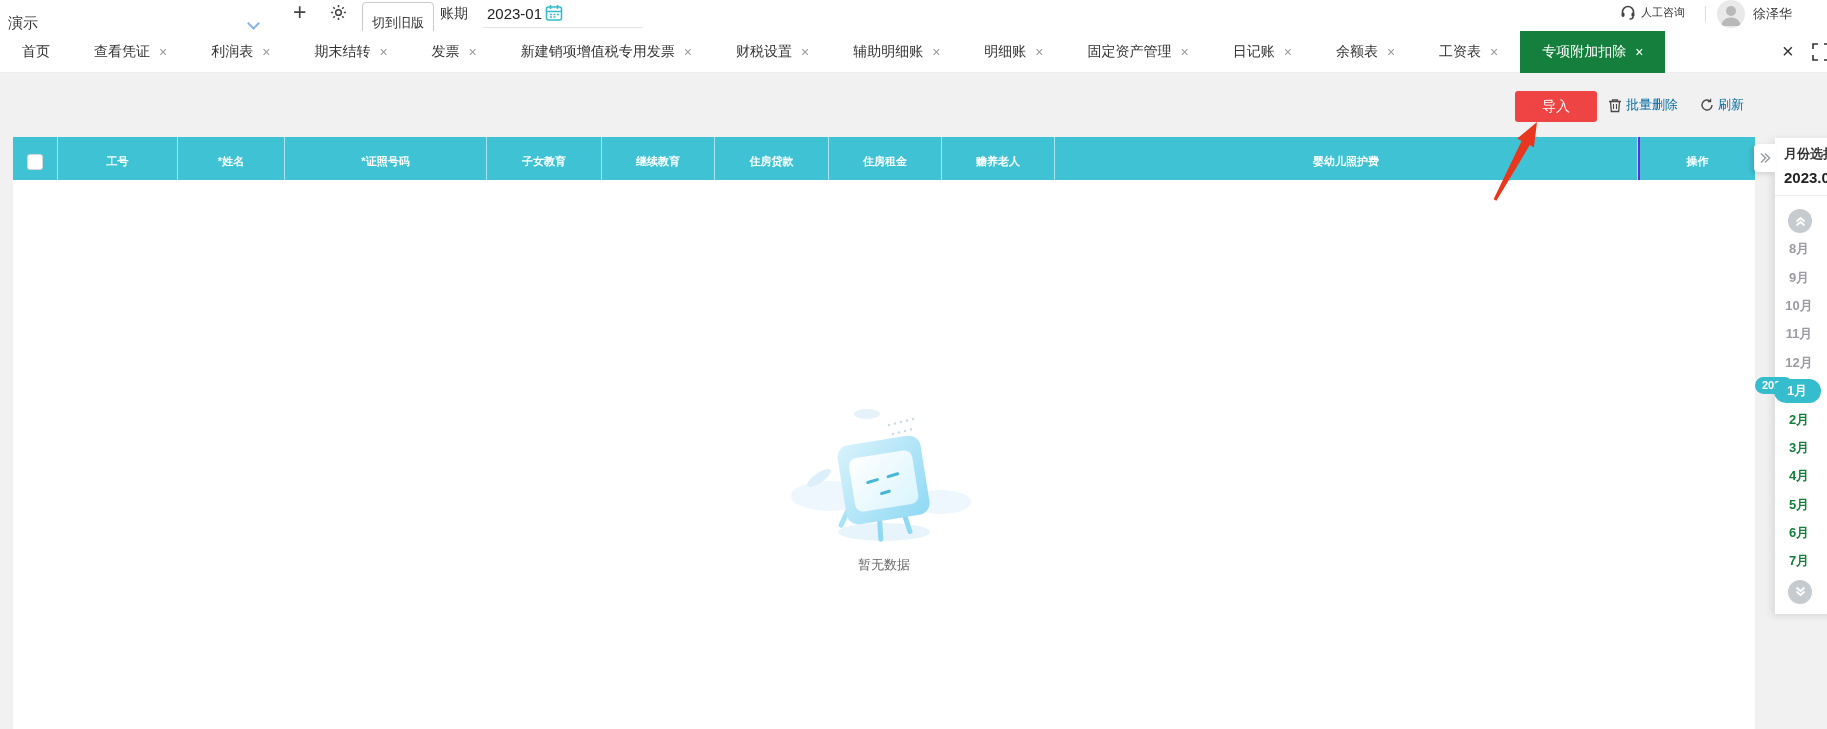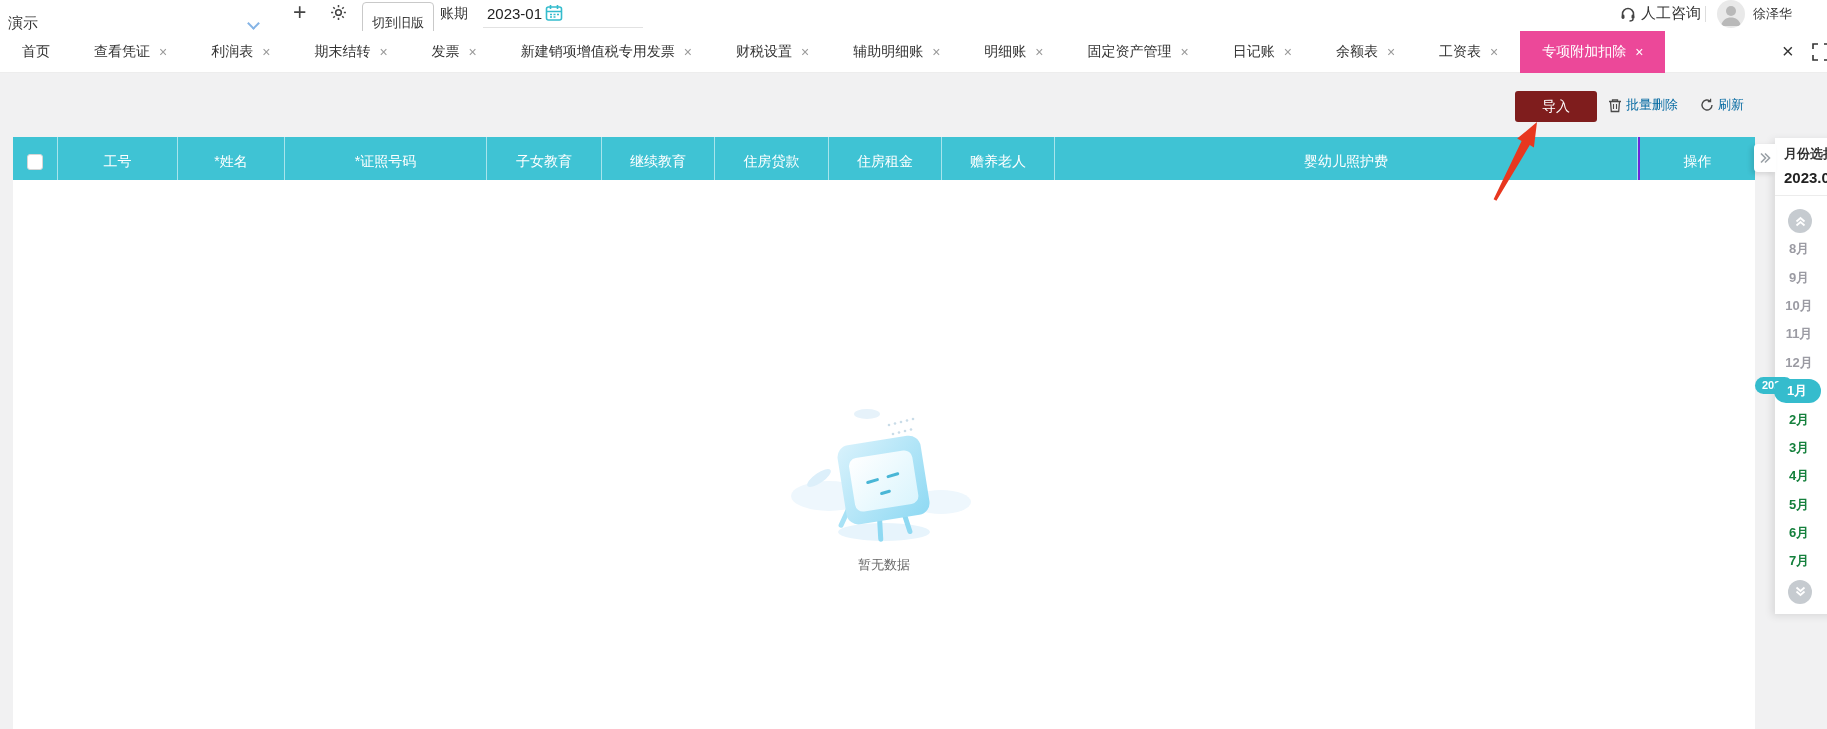--- a/index.html
+++ b/index.html
@@ -11,45 +11,45 @@
   .account-wrap { position:absolute; left:0; top:10px; width:270px; height:36px; border-bottom:1px solid #e2e2e2; }
   .account-name { position:absolute; left:8px; top:4px; font-size:15px; color:#333; }
   .acct-caret { position:absolute; right:12px; top:9px; width:9px; height:9px; border-right:2px solid #85b4e6; border-bottom:2px solid #85b4e6; transform:rotate(45deg); }
   .plus-btn { position:absolute; left:293px; top:-1px; font-size:23px; font-weight:300; color:#444; cursor:pointer; }
   .gear-btn { position:absolute; left:329px; top:3px; color:#444; }
   .switch-old { position:absolute; left:362px; top:2px; height:41px; line-height:22px; padding:0 9px; border:1px solid #c9c9c9; border-radius:4px; font-size:13px; color:#333; background:#fff; }
   .period-label { position:absolute; left:440px; top:5px; font-size:14px; color:#333; }
   .period-wrap { position:absolute; left:483px; top:0; width:160px; height:28px; border-bottom:1px solid #e2e2e2; }
   .period-value { position:absolute; left:4px; top:5px; font-size:15px; color:#222; }
   .cal-icon { position:absolute; left:62px; top:4px; }
-  .support { position:absolute; left:1620px; top:4px; display:flex; align-items:center; gap:5px; font-size:15px; color:#333; }
+  .support { position:absolute; left:1620px; top:4px; display:flex; align-items:center; gap:5px; font-size:11px; color:#333; }
   .tb-divider { position:absolute; left:1705px; top:6px; width:1px; height:16px; background:#ddd; }
   .avatar { position:absolute; left:1717px; top:0px; width:28px; height:28px; border-radius:50%; background:#e9e9e9; overflow:hidden; }
   .user-name { position:absolute; left:1753px; top:5px; font-size:13px; color:#333; }
 
   
   .tabbar { position:absolute; left:0; top:31px; width:1827px; height:42px; background:#fff; border-bottom:1px solid #ededed; }
   .tab-list { position:absolute; left:0; top:0; height:42px; display:flex; max-width:1700px; overflow:hidden; }
   .tab { display:flex; align-items:center; height:42px; padding:0 22px; font-size:14px; color:#333; white-space:nowrap; cursor:pointer; }
   .tab .tab-close { margin-left:9px; color:#999; font-size:14px; line-height:1; }
-  .tab.active { background:#ec4899; color:#fff; }
+  .tab.active { background:#15803d; color:#fff; }
   .tab.active .tab-close { color:#fff; }
   .tabbar-close-all { position:absolute; left:1782px; top:9px; font-size:20px; font-weight:300; color:#333; cursor:pointer; }
   .tabbar-expand { position:absolute; left:1812px; top:12px; color:#333; }
 
   
   .content-bg { position:absolute; left:0; top:73px; width:1827px; height:656px; background:#f1f1f2; }
 
-  .import-btn { position:absolute; left:1515px; top:91px; width:82px; height:31px; background:#7f1d1d; border:none; border-radius:3px; color:#fff; font-size:14px; cursor:pointer; font-family:inherit; }
+  .import-btn { position:absolute; left:1515px; top:91px; width:82px; height:31px; background:#ef4444; border:none; border-radius:3px; color:#fff; font-size:14px; cursor:pointer; font-family:inherit; }
   .tool-link { position:absolute; top:96px; display:flex; align-items:center; gap:4px; font-size:13px; color:#0369a1; cursor:pointer; }
   .tool-batch { left:1608px; }
   .tool-refresh { left:1700px; }
 
   .table-header { position:absolute; left:13px; top:137px; width:1742px; height:43px; background:#3fc3d4; display:flex; }
-  .th { height:49px; display:flex; align-items:center; justify-content:center; font-size:14px; font-weight:normal; color:#fff; border-right:1px solid rgba(255,255,255,.55); white-space:nowrap; overflow:hidden; }
+  .th { height:49px; display:flex; align-items:center; justify-content:center; font-size:11px; font-weight:bold; color:#fff; border-right:1px solid rgba(255,255,255,.55); white-space:nowrap; overflow:hidden; }
   .th:last-child { border-right:none; }
   .th-flex { flex:1; }
   .th-gap { border-left:2px solid #6d28d9; }
   .th-check { width:45px; }
   .checkbox { width:16px; height:16px; background:#fff; border:1px solid #d6d6d6; border-radius:3px; cursor:pointer; }
 
   .table-body { position:absolute; left:13px; top:180px; width:1742px; height:549px; background:#fff; }
   .empty-state { position:absolute; left:50%; top:218px; transform:translateX(-50%); text-align:center; }
   .empty-text { margin-top:6px; font-size:13px; color:#666; }
 

